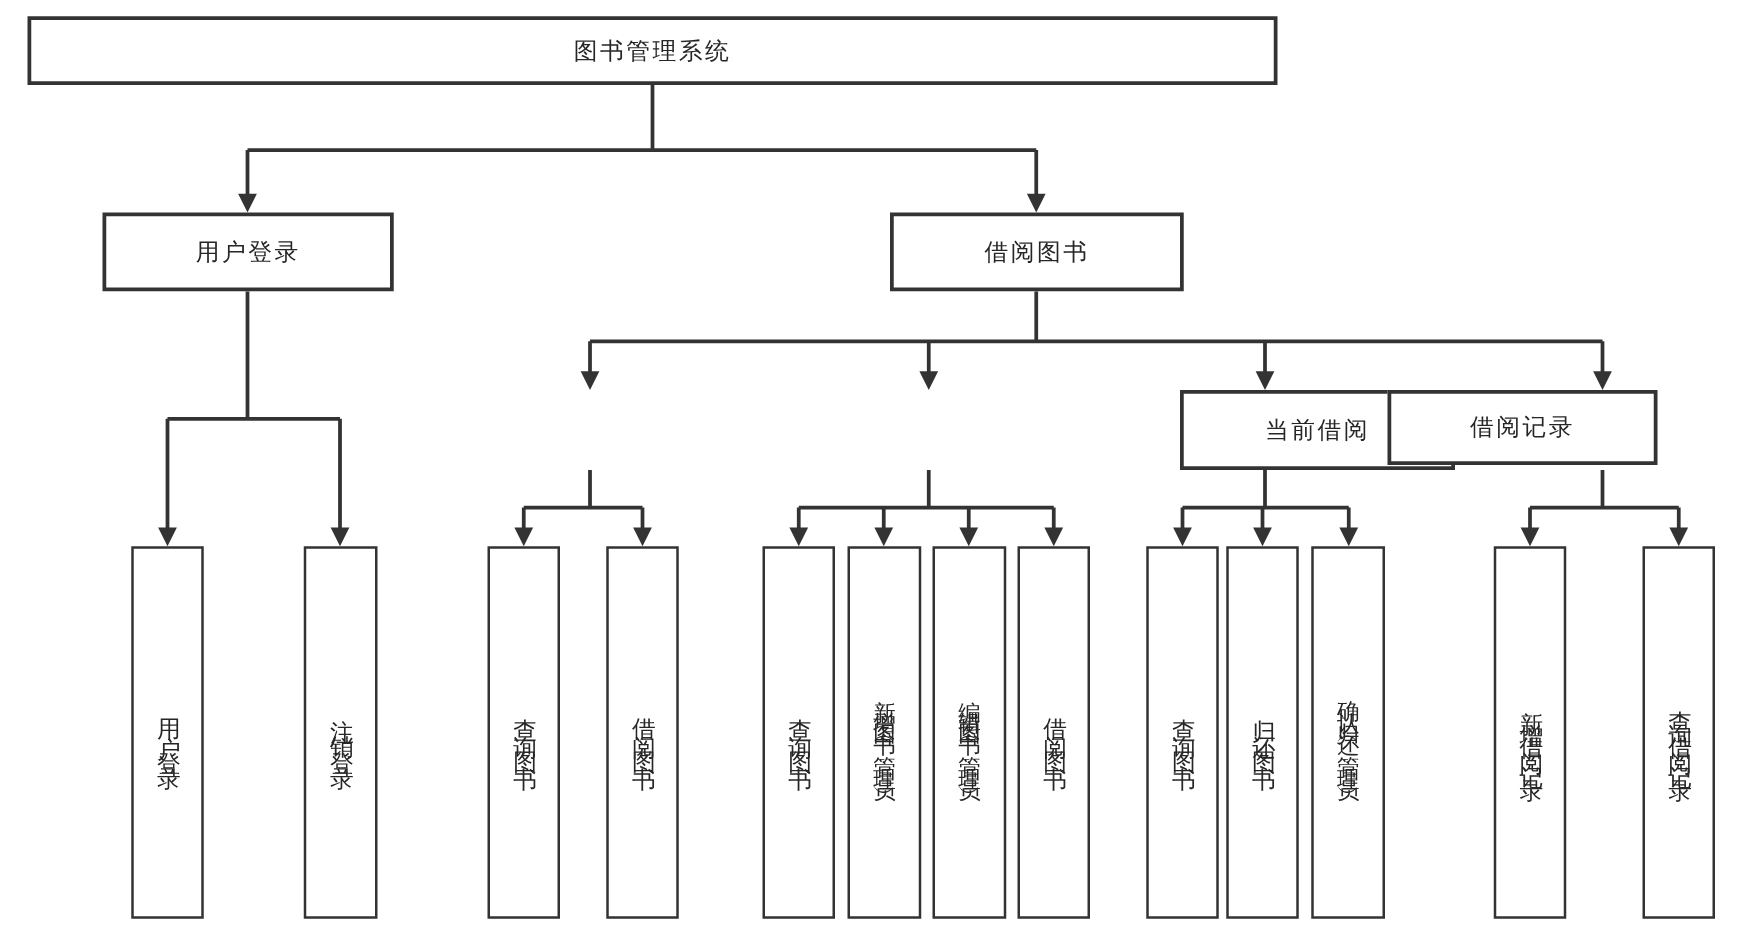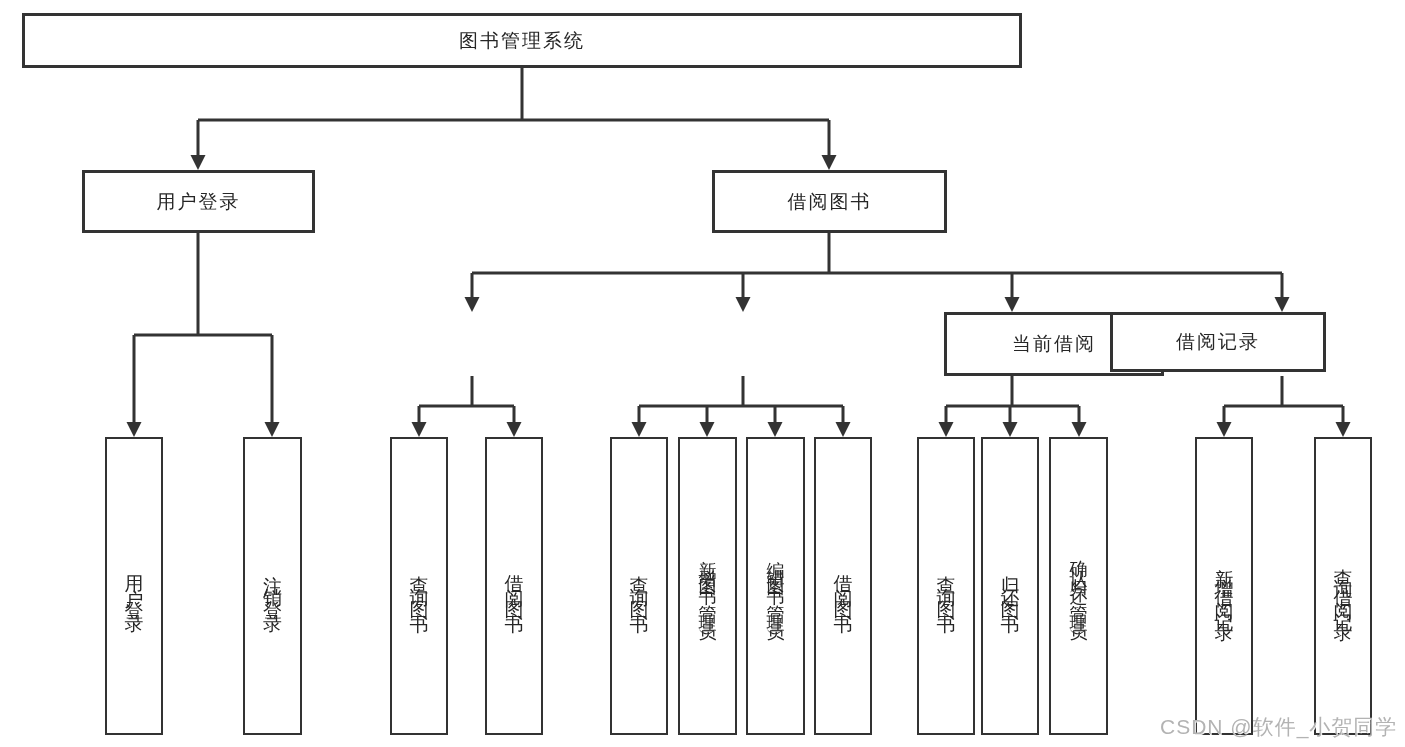--- a/index.html
+++ b/index.html
@@ -147,15 +147,14 @@
     <span class="v ls9">确认归还（管理员）</span>
   </div>
 
   <div class="node leaf" style="left:1195px;top:437px;width:58px;height:298px">
     <span class="v ls6">新增借阅记录</span>
   </div>
   <div class="node leaf" style="left:1314px;top:437px;width:58px;height:298px">
     <span class="v ls6">查询借阅记录</span>
   </div>
 
-  <div class="watermark">CSDN @软件_小贺同学</div>
 
 </div>
 
 </body></html>

